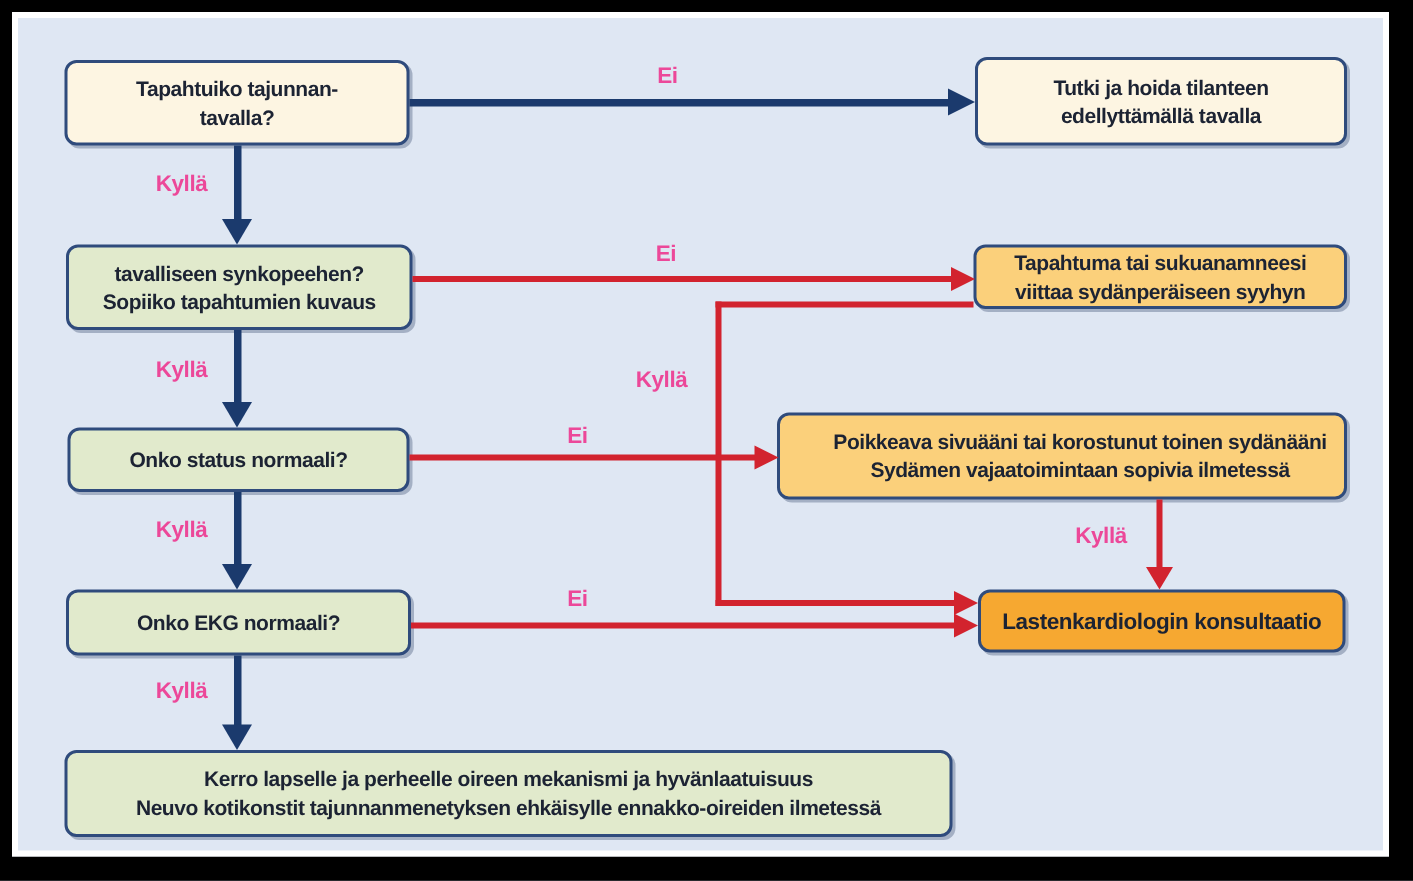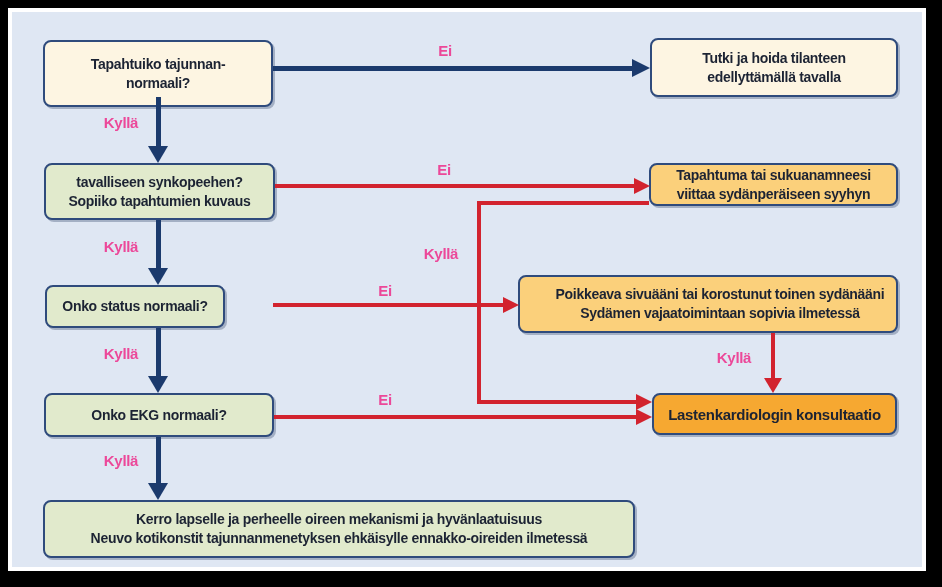--- a/index.html
+++ b/index.html
@@ -43,41 +43,41 @@
   }
   .ta-c { text-align:center; }
   .ta-r { text-align:center; }
 </style>
 </head>
 <body>
 
 <div class="page">
   <div class="field"></div>
 
-  <div class="box fill-cream" style="left:43px; top:40px; width:230px; height:67px;">
+  <div class="box fill-cream" style="left:43px; top:40px; width:230px; height:57px;">
     <span class="ln">Tapahtuiko tajunnan-</span>
-    <span class="ln">normaali?</span>
+    <span class="ln">tavalla?</span>
   </div>
 
   <div class="box fill-cream" style="left:650px; top:38px; width:248px; height:59px;">
     <span class="ln">Tutki ja hoida tilanteen</span>
     <span class="ln">edellyttämällä tavalla</span>
   </div>
 
   <div class="box fill-green" style="left:44px; top:163px; width:231px; height:57px;">
     <span class="ln">tavalliseen synkopeehen?</span>
     <span class="ln">Sopiiko tapahtumien kuvaus</span>
   </div>
 
   <div class="box fill-orange" style="left:649px; top:163px; width:249px; height:43px;">
     <span class="ln">Tapahtuma tai sukuanamneesi</span>
     <span class="ln">viittaa sydänperäiseen syyhyn</span>
   </div>
 
-  <div class="box fill-green" style="left:45px; top:285px; width:180px; height:43px;">
+  <div class="box fill-green" style="left:45px; top:285px; width:228px; height:43px;">
     <span class="ln">Onko status normaali?</span>
   </div>
 
   <div class="box fill-orange" style="left:518px; top:275px; width:380px; height:58px;padding-left:24px;">
     <span class="ln">Poikkeava sivuääni tai korostunut toinen sydänääni</span>
     <span class="ln">Sydämen vajaatoimintaan sopivia ilmetessä</span>
   </div>
 
   <div class="box fill-green" style="left:44px; top:393px; width:230px; height:44px;">
     <span class="ln">Onko EKG normaali?</span>

